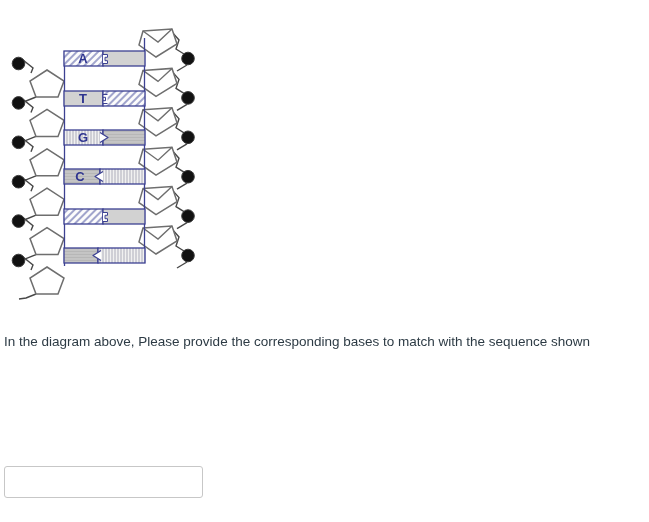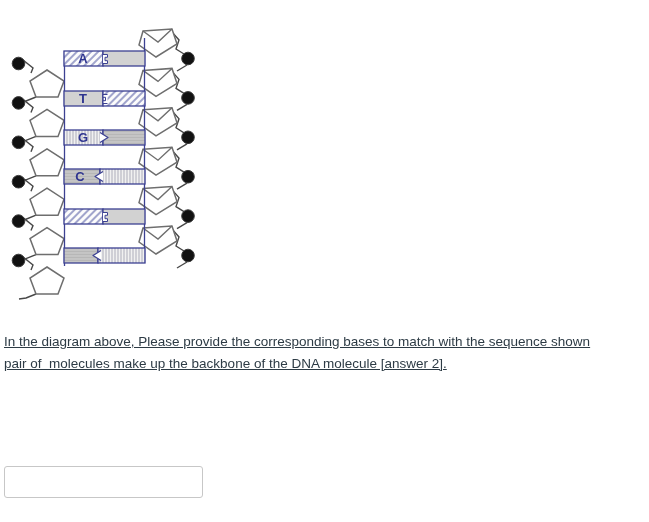--- a/index.html
+++ b/index.html
@@ -5,21 +5,21 @@
   html,body{margin:0;padding:0;}
   body{
     width:649px;height:522px;background:#ffffff;overflow:hidden;
     font-family:"Liberation Sans", sans-serif;position:relative;
   }
   .diagram-wrap{position:absolute;left:0;top:0;width:210px;height:300px;}
   .question{
     position:absolute;left:4px;top:331px;width:642px;
     color:#2d3b45;font-size:13.5px;line-height:22px;
   }
-  .qline{white-space:pre-wrap;text-decoration:underline;}
+  .qline{white-space:pre-wrap;}
   .answer-box{
     position:absolute;left:4px;top:466px;width:199px;height:32px;
     border:1px solid #c7c7c7;border-radius:3px;background:#ffffff;
     font-size:13px;color:#2d3b45;padding:0 8px;box-sizing:border-box;outline:none;
   }
 </style>
 </head>
 <body>
 
 <div class="diagram-wrap">
@@ -113,16 +113,15 @@
     <rect x="64" y="248" width="34" height="15" fill="url(#hstripe)" stroke="#3c4192" stroke-width="1.3"></rect>
     <rect x="98" y="248" width="47" height="15" fill="url(#vstripe)" stroke="#3c4192" stroke-width="1.3"></rect>
     <path d="M101,250.5 L93,255.5 L101,260.5" fill="#ffffff" stroke="#3c4192" stroke-width="1.3" stroke-linejoin="round"></path>
     <text x="80" y="260" text-anchor="middle" font-size="13" font-weight="700" fill="#2f3590"></text>
   </g>
 </svg>
 </div>
 
 <div class="question">
   <div class="qline">In the diagram above, Please provide the corresponding bases to match with the sequence shown</div>
-  <div class="qline">pair of  molecules make up the backbone of the DNA molecule [answer 2].</div>
 </div>
 
 <input type="text" class="answer-box" value="" placeholder="" style="">
 
 </body></html>

